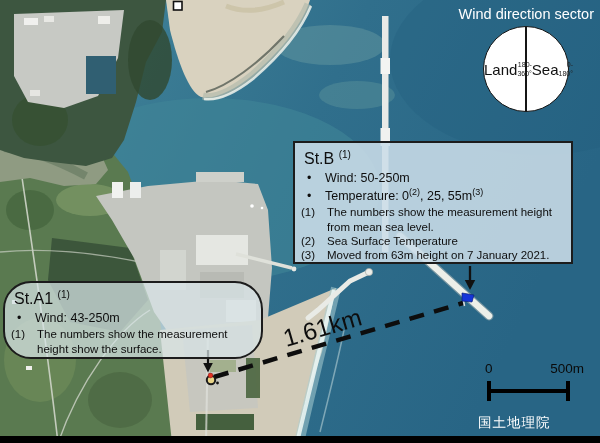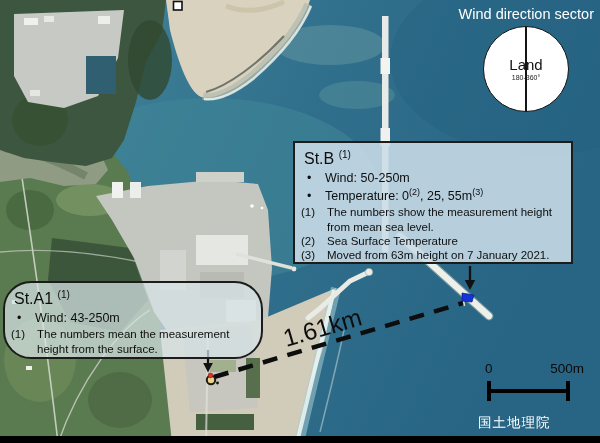--- a/index.html
+++ b/index.html
@@ -28,21 +28,21 @@
   .row.note .nt{flex:1;}
   sup.inline{font-size:9px;line-height:0;}
   
   .wind{position:absolute;right:6px;top:5px;width:160px;text-align:right;}
   .wind-title{font-size:14.5px;line-height:18px;color:#ffffff;}
   .ws-circle{
     position:relative;width:86px;height:86px;border-radius:50%;
     background:#fff;border:1.5px solid #151515;box-sizing:border-box;
     margin:3px 25px 0 auto;display:flex;
   }
-  .ws-half{flex:1;display:flex;flex-direction:column;align-items:center;justify-content:center;}
+  .ws-half{flex:1;display:flex;flex-direction:row;align-items:center;justify-content:center;}
   .ws-half .lbl{font-size:15px;line-height:17px;color:#111;}
   .ws-half .rng{font-size:7px;line-height:9px;color:#222;}
   .ws-div{position:absolute;left:50%;top:0;bottom:0;width:1.5px;background:#151515;margin-left:-0.75px;}
   
   .scalebar{position:absolute;left:478px;top:361px;width:100px;}
   .sb-labels{position:relative;height:16px;font-size:13.5px;color:#0a0a0a;}
   .sb-zero{position:absolute;left:7px;top:0;}
   .sb-max{position:absolute;right:-6px;top:0;}
   .sb-bar{position:relative;margin:4px 0 0 9px;width:83px;height:20px;}
   .sb-cap-l,.sb-cap-r{position:absolute;top:0;bottom:0;width:4px;background:#000;}
@@ -181,20 +181,24 @@
     </g>
   </svg>
 
   <div class="wind">
     <div class="wind-title">Wind direction sector</div>
     <div class="ws-circle">
       <div class="ws-half">
         <span class="lbl">Land</span>
         <span class="rng">180-360°</span>
       </div>
+      <div class="ws-half">
+        <span class="lbl">Sea</span>
+        <span class="rng">0-180°</span>
+      </div>
       <div class="ws-div"></div>
     </div>
   </div>
 
   <div class="box box-stb">
     <div class="box-title">
       <span>St.B</span>
       <sup>(1)</sup>
     </div>
     <div class="row bullet">
@@ -223,21 +227,21 @@
     <div class="box-title">
       <span>St.A1</span>
       <sup>(1)</sup>
     </div>
     <div class="row bullet">
       <span class="b">•</span>
       <span>Wind: 43-250m</span>
     </div>
     <div class="row note">
       <span class="nl">(1)</span>
-      <span class="nt">The numbers mean the measurement height from the surface.</span>
+      <span class="nt">The numbers show the measurement height show the surface.</span>
     </div>
   </div>
 
   <div class="scalebar">
     <div class="sb-labels">
       <span class="sb-zero">0</span>
       <span class="sb-max">500m</span>
     </div>
     <div class="sb-bar">
       <div class="sb-cap-l"></div>

